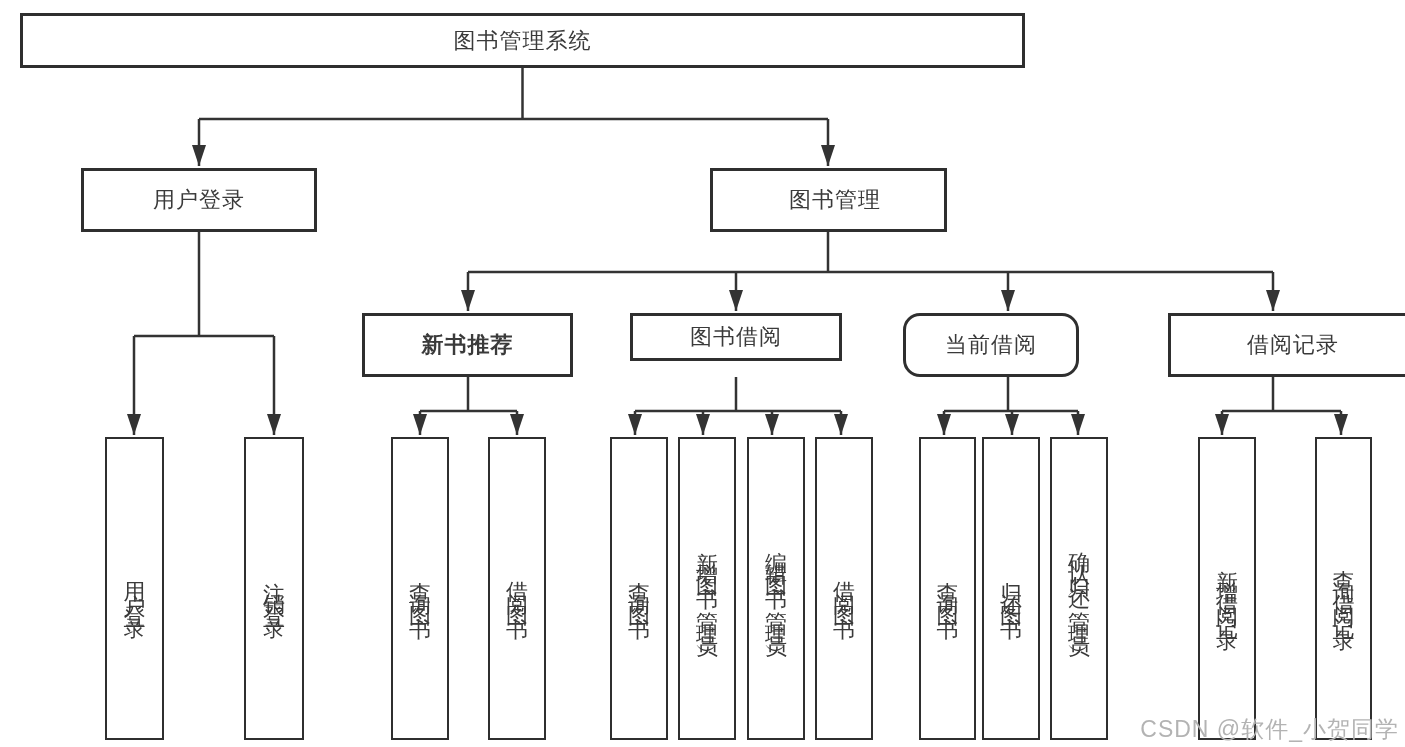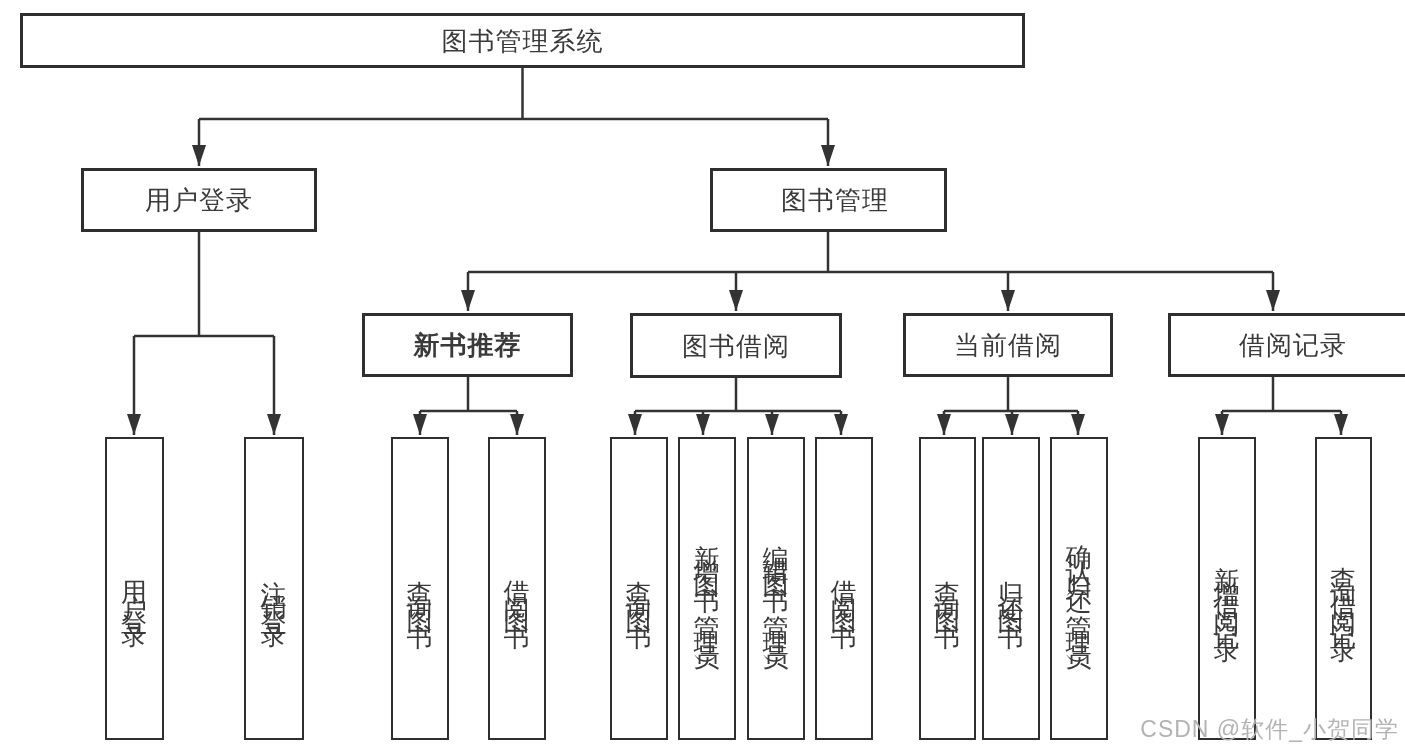--- a/index.html
+++ b/index.html
@@ -19,21 +19,21 @@
     font-family: "Liberation Sans", "DejaVu Sans", sans-serif;
     overflow: hidden;
   }
   .node {
     position: absolute;
     background: var(--background);
     color: var(--box-text);
     display: flex;
     align-items: center;
     justify-content: center;
-    font-size: 26px;
+    font-size: 22px;
     line-height: 1;
     z-index: 2;
   }
   .hbox { border: 3px solid var(--box-border); letter-spacing: 1px; }
   .vbox { border: 2.5px solid var(--box-border); }
   .vbox .vtext {
     writing-mode: vertical-rl;
     text-orientation: mixed;
     letter-spacing: 0.55em;
     white-space: nowrap;
@@ -114,22 +114,22 @@
     <path class="wire" d="M1222,411 V435" marker-end="url(#arrow)"></path>
     <path class="wire" d="M1341,411 V435" marker-end="url(#arrow)"></path>
   </svg>
 
   <div class="node hbox" style="left:20px;top:13px;width:1005px;height:55px;">图书管理系统</div>
 
   <div class="node hbox" style="left:81px;top:168px;width:236px;height:64px;">用户登录</div>
   <div class="node hbox" style="left:710px;top:168px;width:237px;height:64px;padding-left:13px;">图书管理</div>
 
   <div class="node hbox" style="left:362px;top:313px;width:211px;height:64px;font-weight:bold;">新书推荐</div>
-  <div class="node hbox" style="left:630px;top:313px;width:212px;height:65px;text-align:center;">图书借阅</div>
-  <div class="node hbox" style="left:903px;top:313px;width:210px;height:64px;">当前借阅</div>
+  <div class="node hbox" style="left:630px;top:313px;width:212px;height:48px;text-align:center;">图书借阅</div>
+  <div class="node hbox" style="left:903px;top:313px;width:176px;height:64px;border-radius:17px;">当前借阅</div>
   <div class="node hbox" style="left:1168px;top:313px;width:250px;height:64px;">借阅记录</div>
 
   <div class="node vbox" style="left:105px;top:437px;width:59px;height:303px;">
     <span class="vtext">用户登录</span>
   </div>
   <div class="node vbox" style="left:244px;top:437px;width:60px;height:303px;">
     <span class="vtext">注销登录</span>
   </div>
 
   <div class="node vbox" style="left:391px;top:437px;width:58px;height:303px;">

